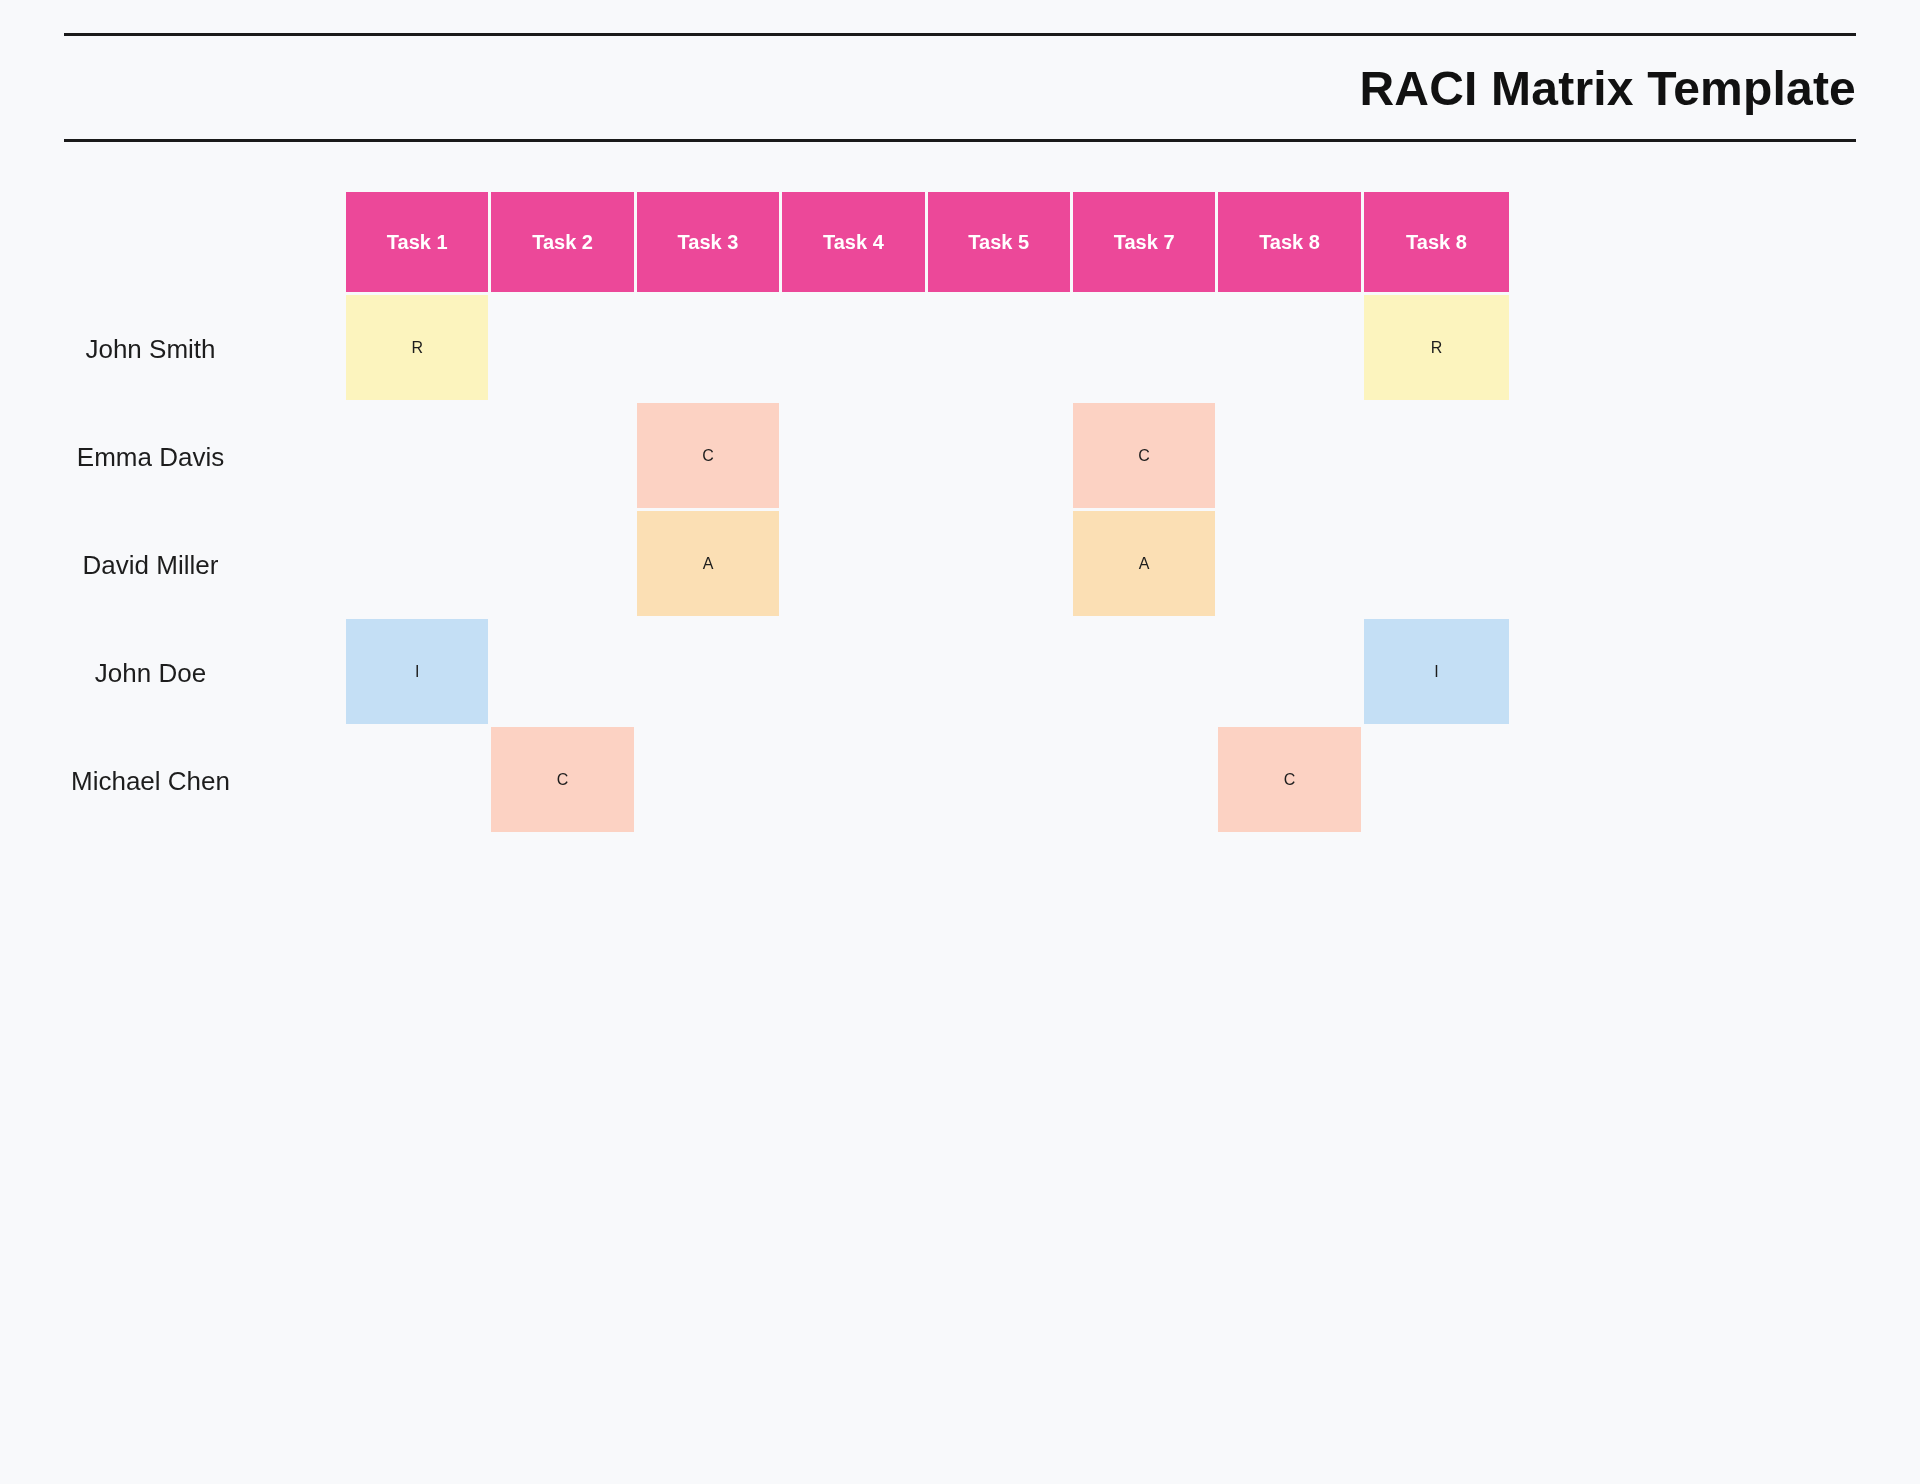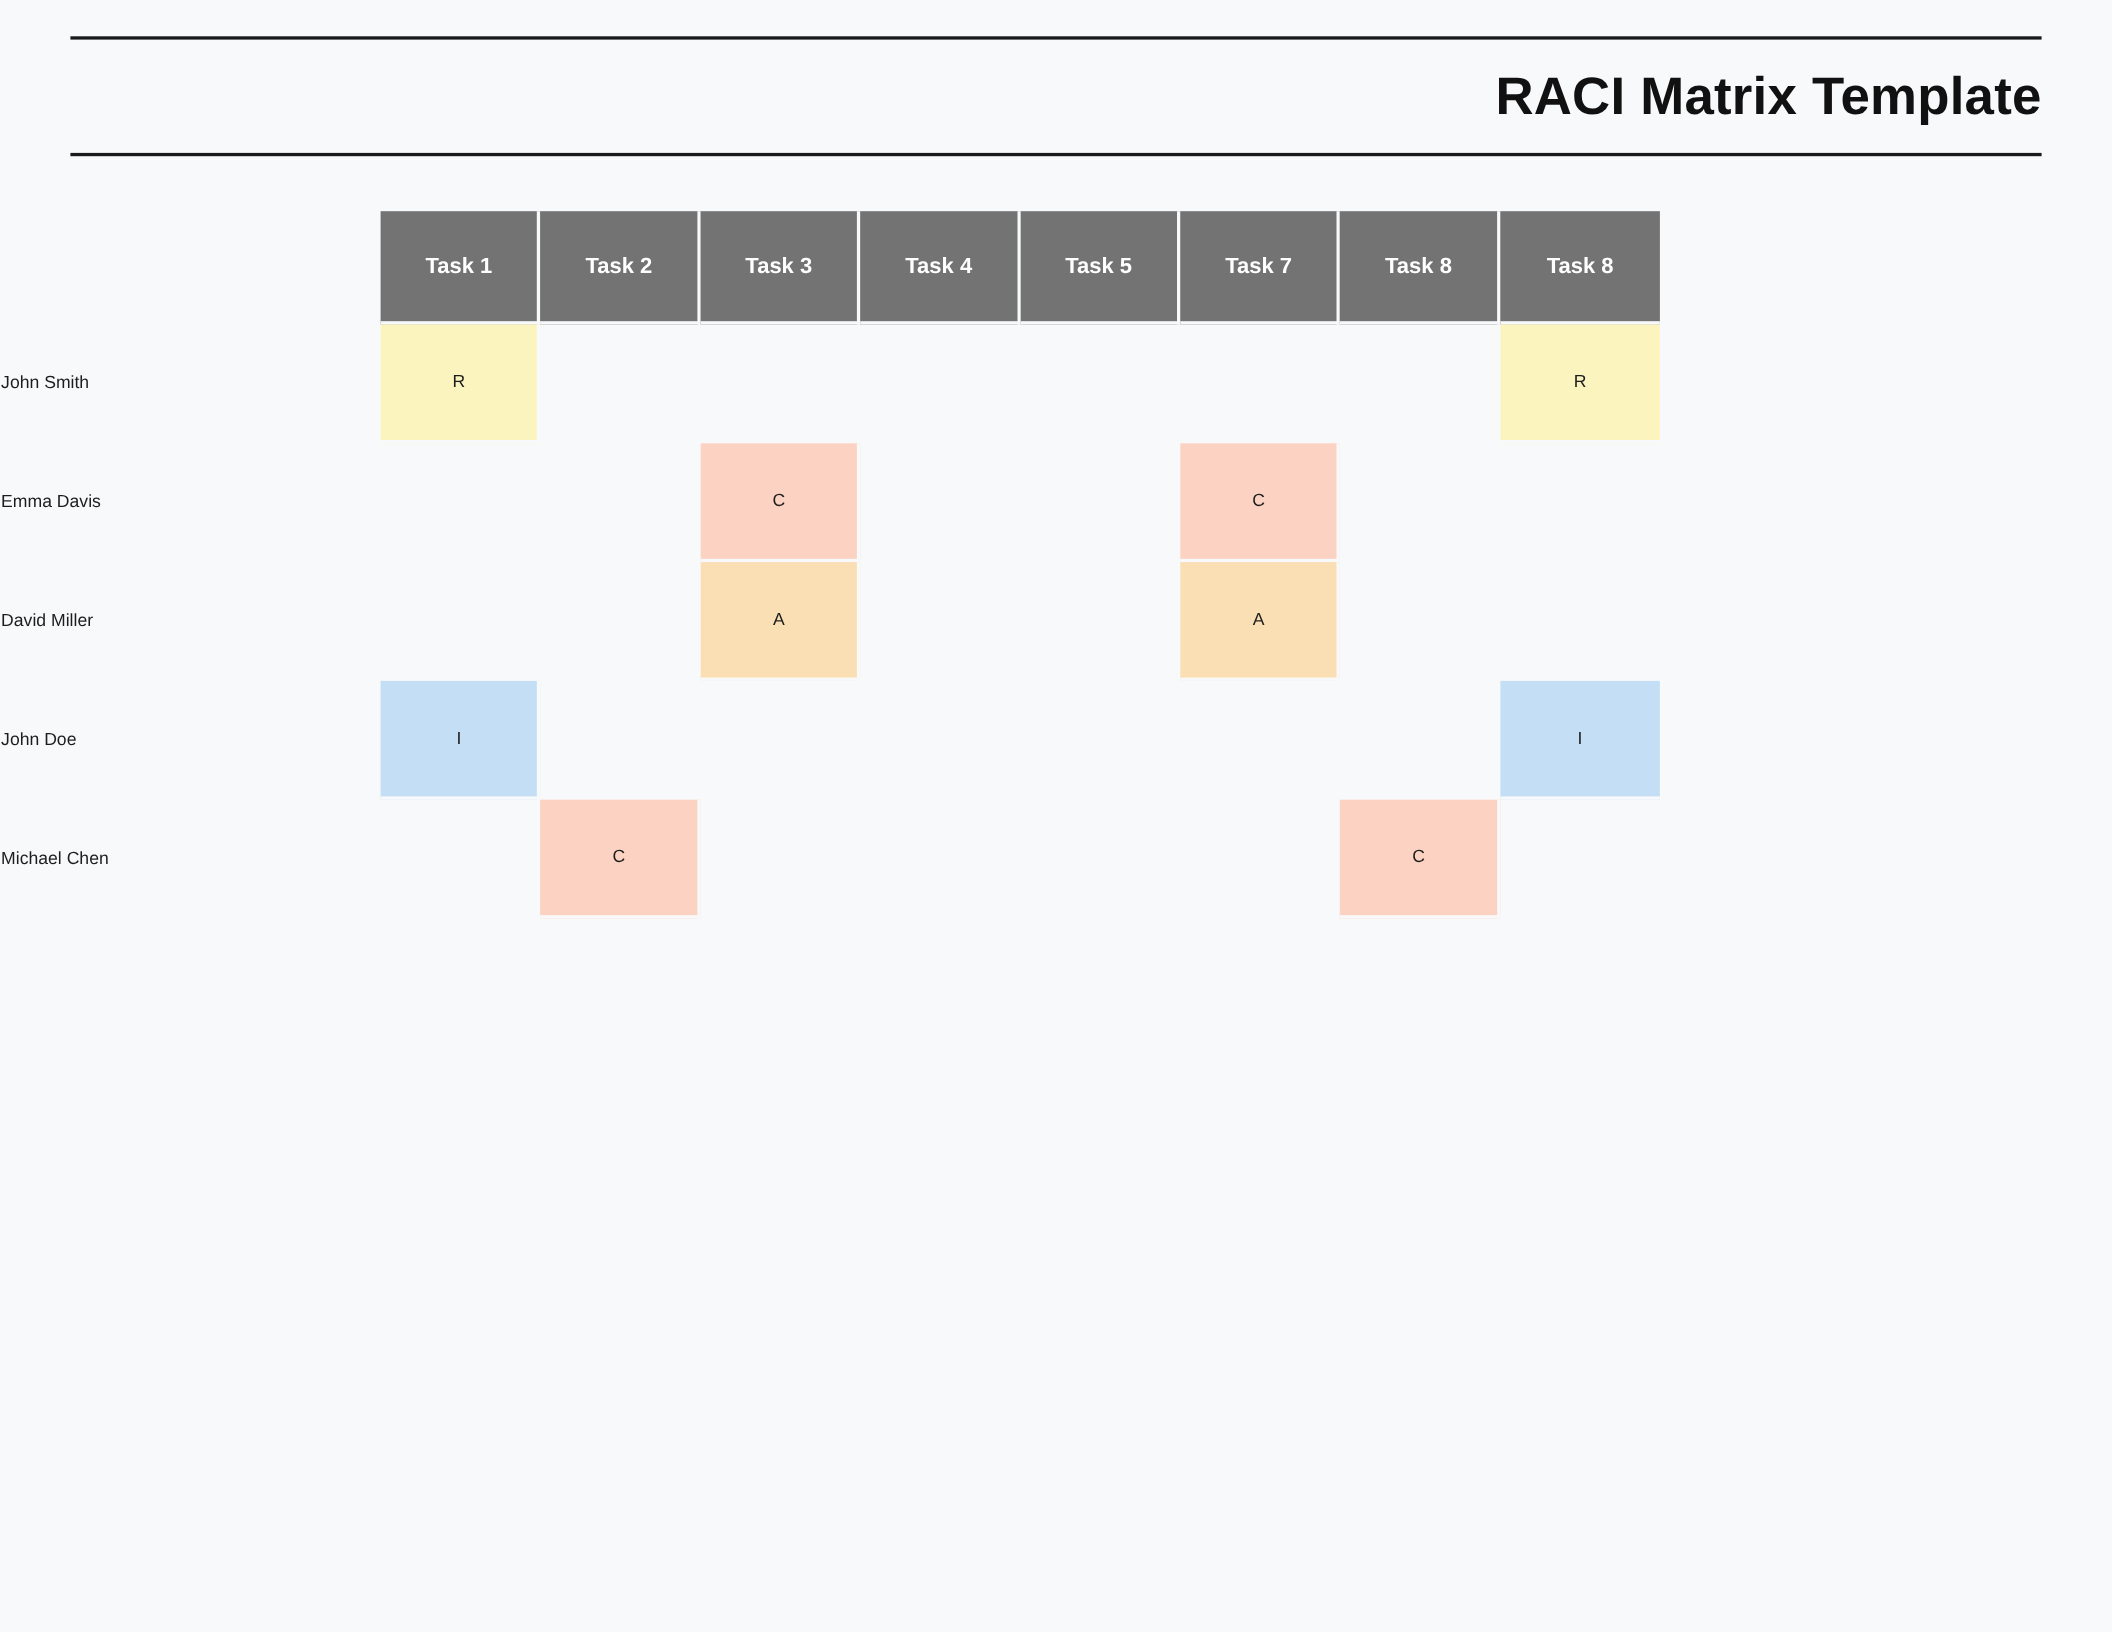--- a/index.html
+++ b/index.html
@@ -56,35 +56,35 @@
     border-collapse: separate;
     border-spacing: 0;
     table-layout: fixed;
   }
 
   
   col.col-label { width: 346px; }
   col.col-task  { width: 145.4px; }
 
   .row-label {
-    text-align: left;
+    text-align: center;
     padding-right: 46px;
-    font-size: 16px;
+    font-size: 26px;
     color: #1d1d1d;
     height: 103px;
     vertical-align: middle;
     white-space: nowrap;
   }
 
   .head-spacer {
     height: 98px;
   }
 
   .task-head {
-    background: #737373;
+    background: #ec4899;
     color: #ffffff;
     font-size: 20px;
     text-align: center;
     vertical-align: middle;
     height: 98px;
     border-right: 3px solid #F8F9FB;
     border-bottom: 3px solid #F8F9FB;
   }
   .task-head.last { border-right: none; }
 

